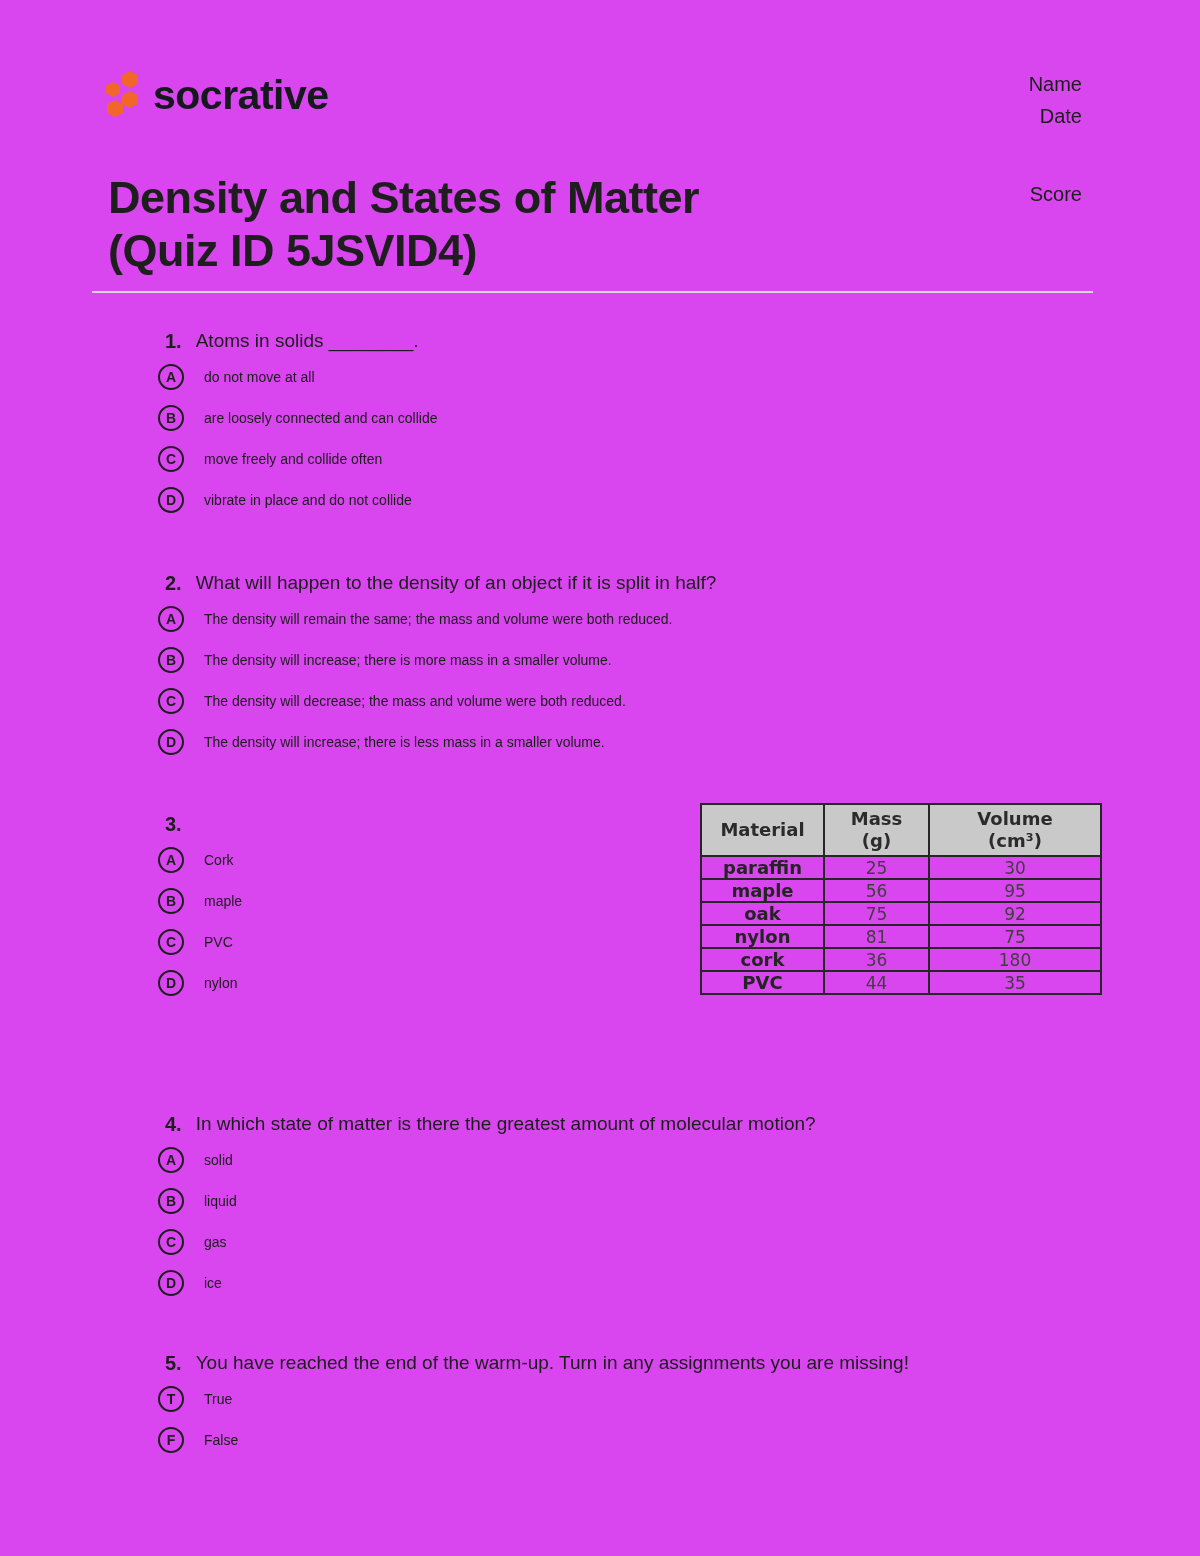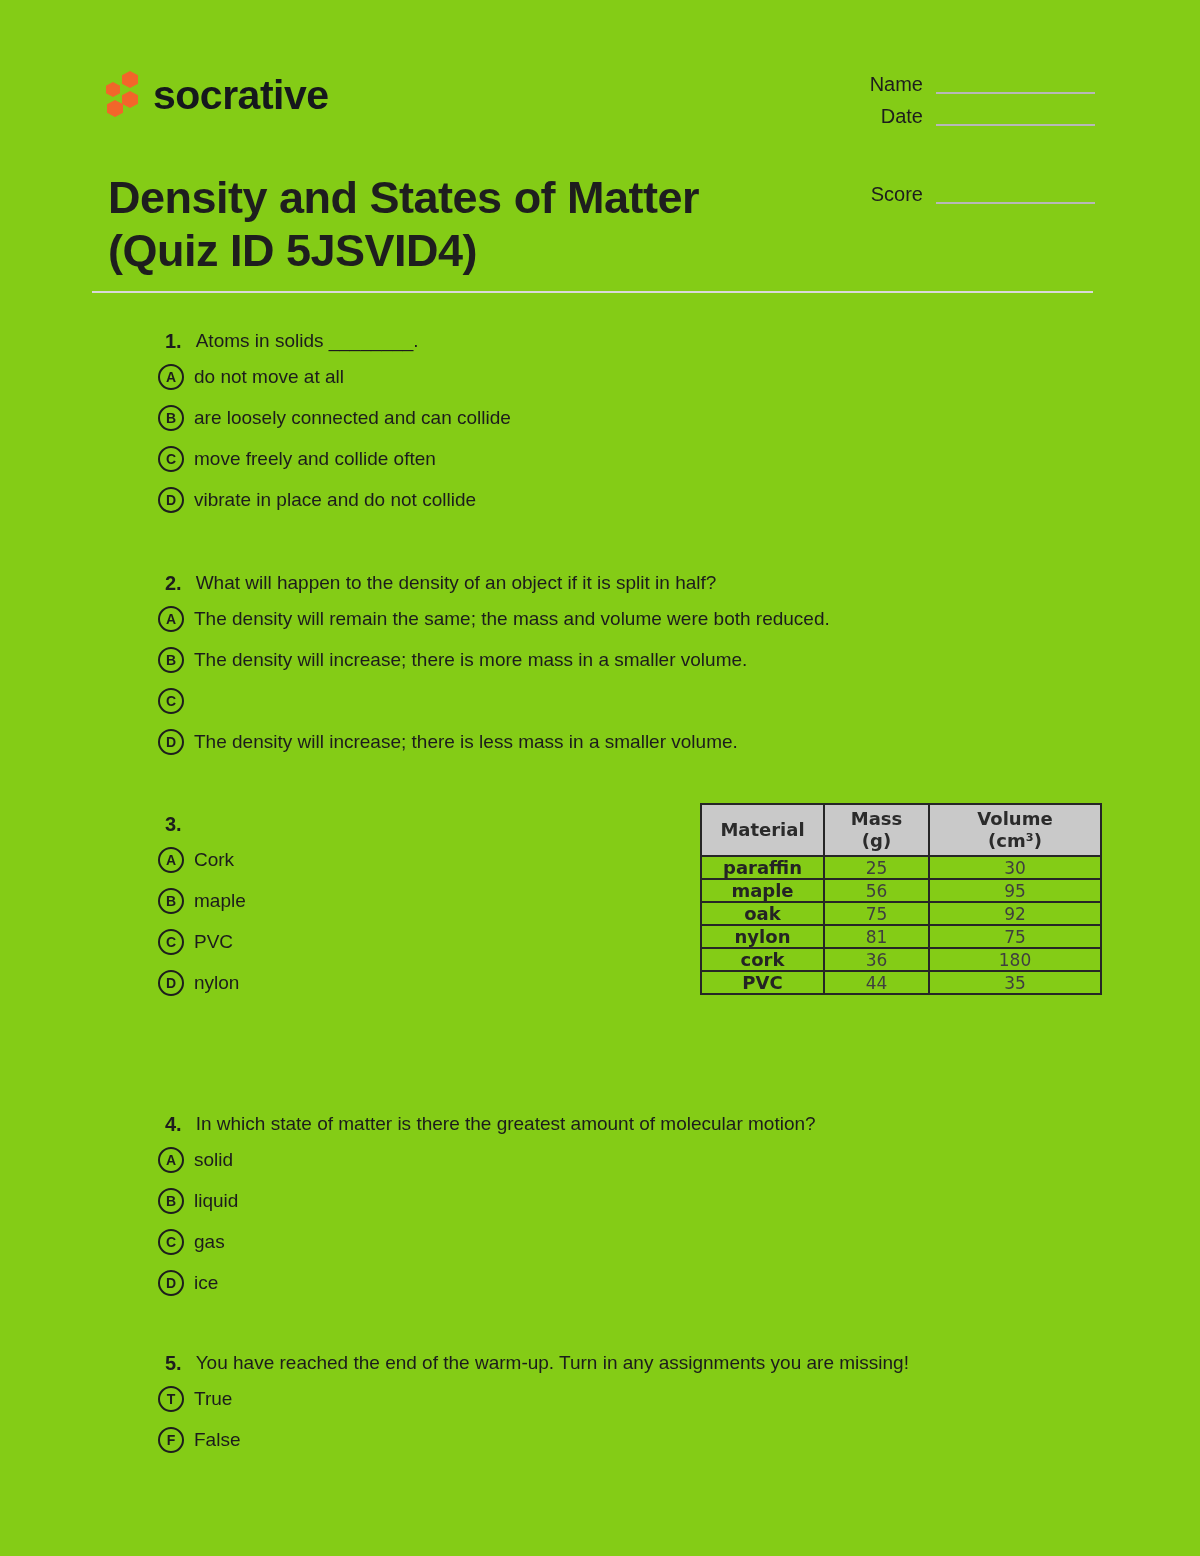--- a/index.html
+++ b/index.html
@@ -1,38 +1,38 @@
 <!DOCTYPE html>
 <html><head>
 <meta charset="utf-8">
 <style>
   * { margin:0; padding:0; box-sizing:border-box; }
   html,body { background:#ffffff; }
   body { font-family:"Liberation Sans", sans-serif; color:#1d1d1d; }
   .page {
-    position:relative; width:1200px; height:1556px; background:#84cc16;
+    position:relative; width:1200px; height:1556px; background:#d946ef;
     overflow:hidden; margin:0 auto;
   }
 
   
   .logo-hexes { position:absolute; left:105px; top:70px; width:34px; height:46px; }
   .hex { position:absolute; background:#F2662A;
          clip-path:polygon(50% 0%, 100% 25%, 100% 75%, 50% 100%, 0% 75%, 0% 25%); }
   .hex-top    { left:17px; top:1px;  width:16px; height:17px; }
   .hex-left   { left:1px;  top:12px; width:14px; height:15px; }
   .hex-mid    { left:17px; top:21px; width:16px; height:17px; }
   .hex-bottom { left:2px;  top:30px; width:16px; height:17px; }
   .logo-text {
     position:absolute; left:153px; top:72px; font-size:41px; font-weight:700;
     letter-spacing:-0.5px; color:#15181c;
   }
 
   
   .field-row { position:absolute; left:860px; width:235px; height:20px;
-               display:flex; align-items:flex-end; }
+               display:flex; align-items:flex-end;flex-direction:column; }
   .field-row.name  { top:74px; }
   .field-row.date  { top:106px; }
   .field-row.score { top:184px; }
   .field-label { width:76px; text-align:right; padding-right:13px;
                  font-size:20px; color:#1d1d1d; line-height:20px; }
   .field-line { flex:1; border-bottom:2px solid #b8b8b8; height:100%; }
 
   
   .title {
     position:absolute; left:108px; top:156px; font-size:45px; font-weight:700;
@@ -51,21 +51,21 @@
   .q-text { font-size:19px; line-height:28px; color:#1c1c1c; }
   .q-text.narrow { max-width:475px; }
   .options { margin-top:9px; }
   .option { margin-left:158px; display:flex; align-items:center;
             height:26px; margin-bottom:15px; }
   .bubble {
     width:26px; height:26px; border:2px solid #1d1d1d; border-radius:50%;
     display:flex; align-items:center; justify-content:center;
     font-weight:700; font-size:14px; flex:0 0 26px; color:#1d1d1d;
   }
-  .opt-text { margin-left:10px; font-size:19px; line-height:26px; color:#1c1c1c; }
+  .opt-text { margin-left:20px; font-size:14px; line-height:26px; color:#1c1c1c; }
 
   
   .data-table-wrap { position:absolute; left:700px; top:803px; width:400px;
                      filter:blur(0.4px); }
   table.mv { width:400px; border-collapse:collapse; table-layout:fixed;
              font-family:"DejaVu Sans", sans-serif; }
   table.mv col.c1 { width:123px; } table.mv col.c2 { width:105px; }
   table.mv col.c3 { width:172px; }
   table.mv th, table.mv td { border:2px solid #262626; text-align:center;
                              vertical-align:middle; padding:0; }
@@ -142,20 +142,21 @@
       <div class="option">
         <span class="bubble">A</span>
         <span class="opt-text">The density will remain the same; the mass and volume were both reduced.</span>
       </div>
       <div class="option">
         <span class="bubble">B</span>
         <span class="opt-text">The density will increase; there is more mass in a smaller volume.</span>
       </div>
       <div class="option">
         <span class="bubble">C</span>
+        <span class="opt-text">The density will decrease; the mass and volume were both reduced.</span>
       </div>
       <div class="option">
         <span class="bubble">D</span>
         <span class="opt-text">The density will increase; there is less mass in a smaller volume.</span>
       </div>
     </div>
   </div>
 
   <div class="question q3">
     <div class="q-header">

